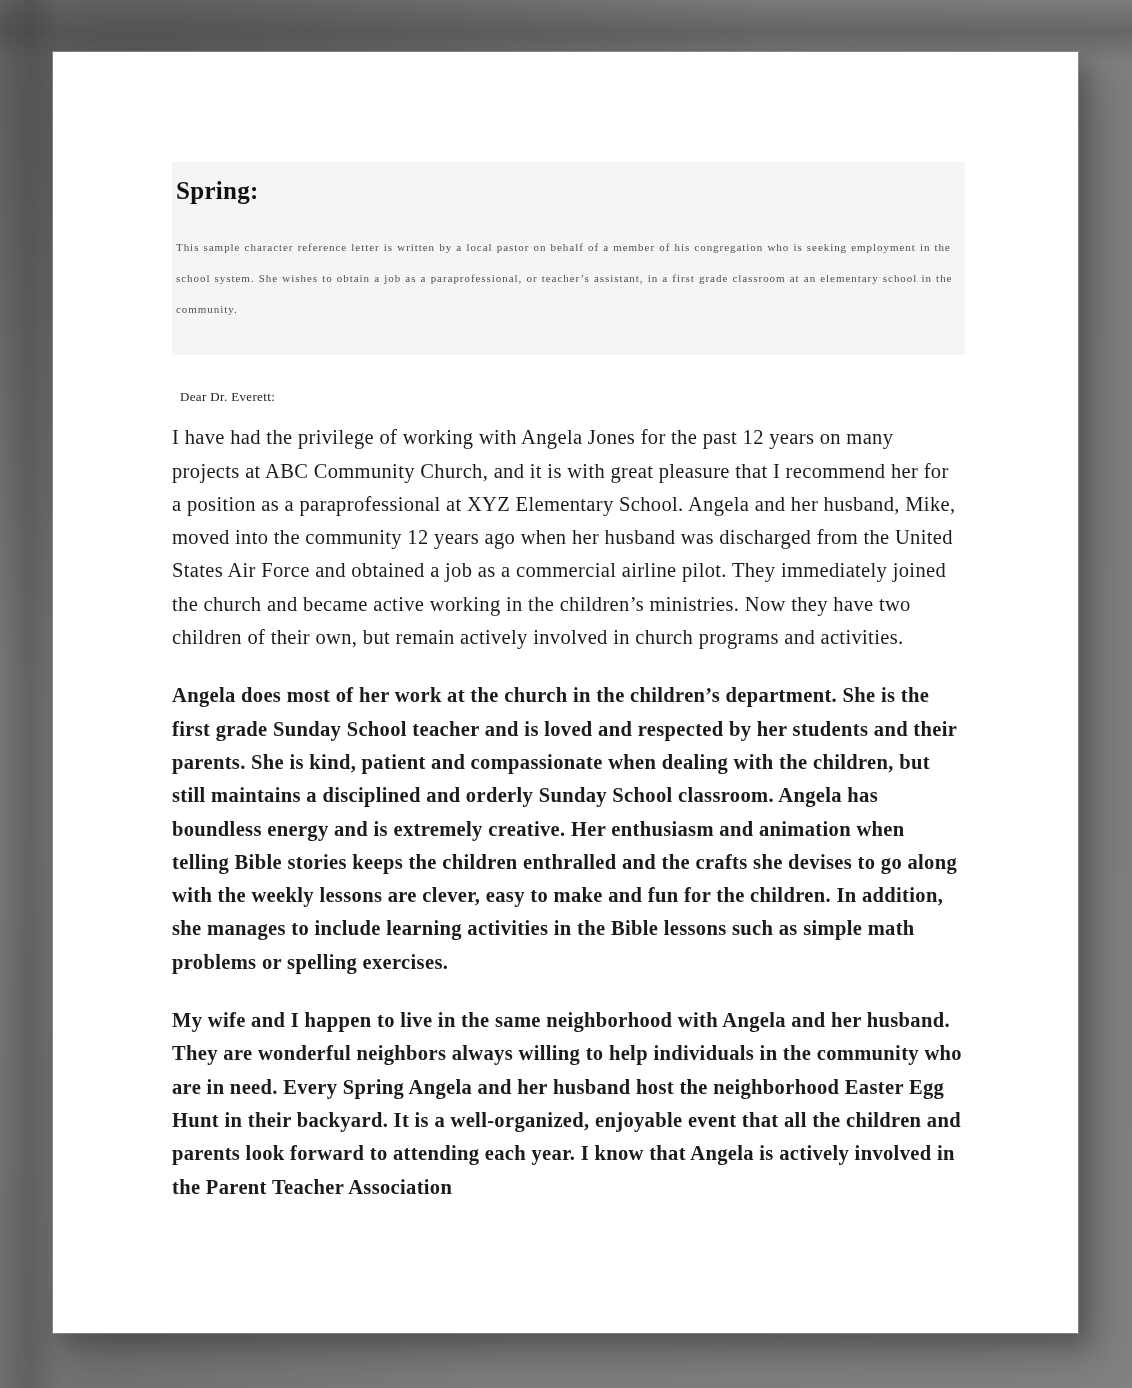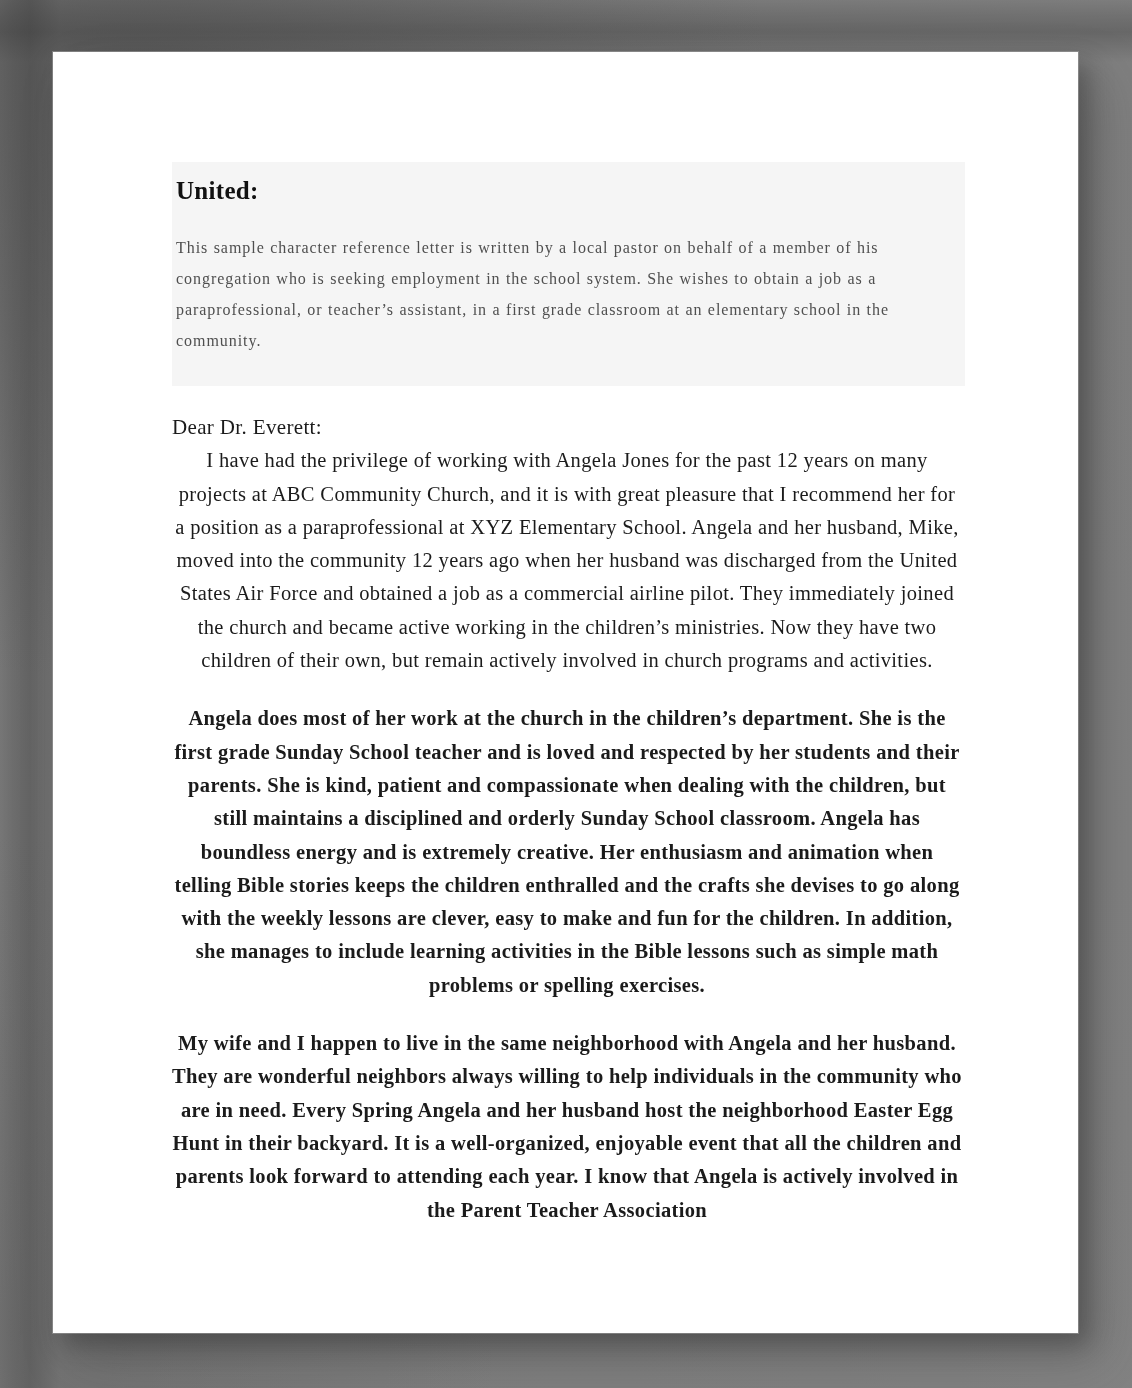--- a/index.html
+++ b/index.html
@@ -77,65 +77,65 @@
     font-size: 25px;
     font-weight: bold;
     color: #111111;
     letter-spacing: 0.3px;
     margin: 0 0 26px 0;
     line-height: 1.2;
   }
 
   .intro-text {
     font-family: "Liberation Serif", "DejaVu Serif", serif;
-    font-size: 16px;
+    font-size: 11px;
     color: #4f4f4f;
     letter-spacing: 0.95px;
     line-height: 31px;
     margin: 0;
     text-align: left;
     word-spacing: 0.5px;
   }
 
   .letter-body {
     margin-top: 25px;
   }
 
   .salutation {
-    font-size: 21px;
+    font-size: 13px;
     color: #1b1b1b;
     letter-spacing: 0.35px;
     line-height: 33.3px;
-    margin: 0;
+    margin: 8px;
   }
 
   .body-para {
     font-size: 20.5px;
     color: #1b1b1b;
     letter-spacing: 0.35px;
     line-height: 33.3px;
     margin: 0;
-    text-align: center;
+    text-align: left;
   }
   .body-para.spaced {
     margin-top: 25px;
     font-weight: bold;
   }
 </style>
 </head>
 <body>
 
 <div class="backdrop"></div>
 
 <div class="page">
   <div class="page-inner">
 
     <div class="intro-block">
       <div class="pad">
-        <h1 class="doc-heading">United:</h1>
+        <h1 class="doc-heading">Spring:</h1>
         <p class="intro-text">This sample character reference letter is written by a local pastor on behalf of a member of his congregation who is seeking employment in the school system. She wishes to obtain a job as a paraprofessional, or teacher’s assistant, in a first grade classroom at an elementary school in the community.</p>
       </div>
     </div>
 
     <div class="letter-body">
       <p class="salutation">Dear Dr. Everett:</p>
 
       <p class="body-para">I have had the privilege of working with Angela Jones for the past 12 years on many projects at ABC Community Church, and it is with great pleasure that I recommend her for a position as a paraprofessional at XYZ Elementary School. Angela and her husband, Mike, moved into the community 12 years ago when her husband was discharged from the United States Air Force and obtained a job as a commercial airline pilot. They immediately joined the church and became active working in the children’s ministries. Now they have two children of their own, but remain actively involved in church programs and activities.</p>
 
       <p class="body-para spaced">Angela does most of her work at the church in the children’s department. She is the first grade Sunday School teacher and is loved and respected by her students and their parents. She is kind, patient and compassionate when dealing with the children, but still maintains a disciplined and orderly Sunday School classroom. Angela has boundless energy and is extremely creative. Her enthusiasm and animation when telling Bible stories keeps the children enthralled and the crafts she devises to go along with the weekly lessons are clever, easy to make and fun for the children. In addition, she manages to include learning activities in the Bible lessons such as simple math problems or spelling exercises.</p>

